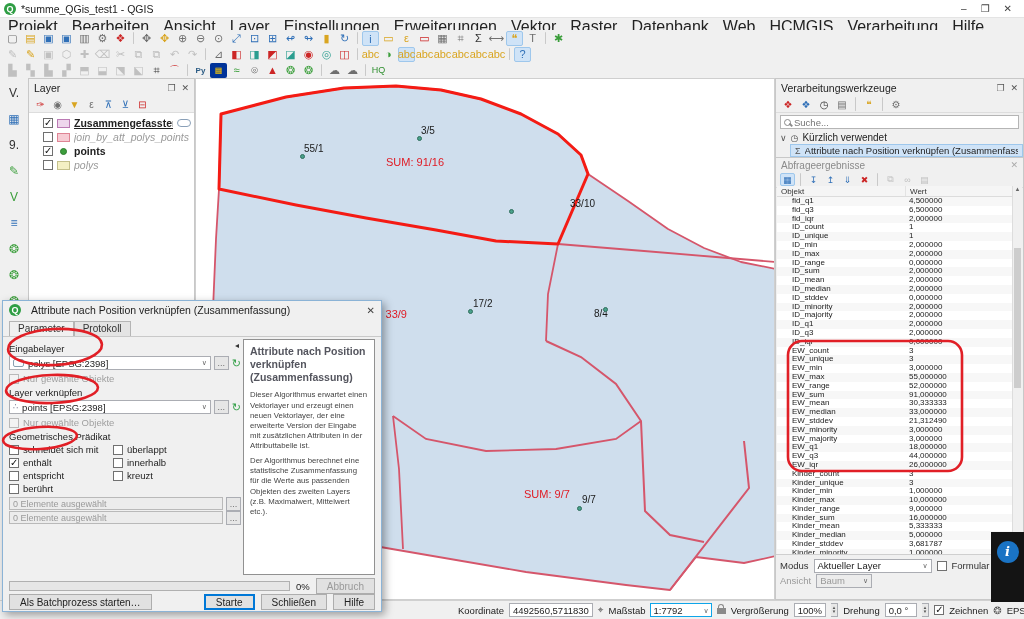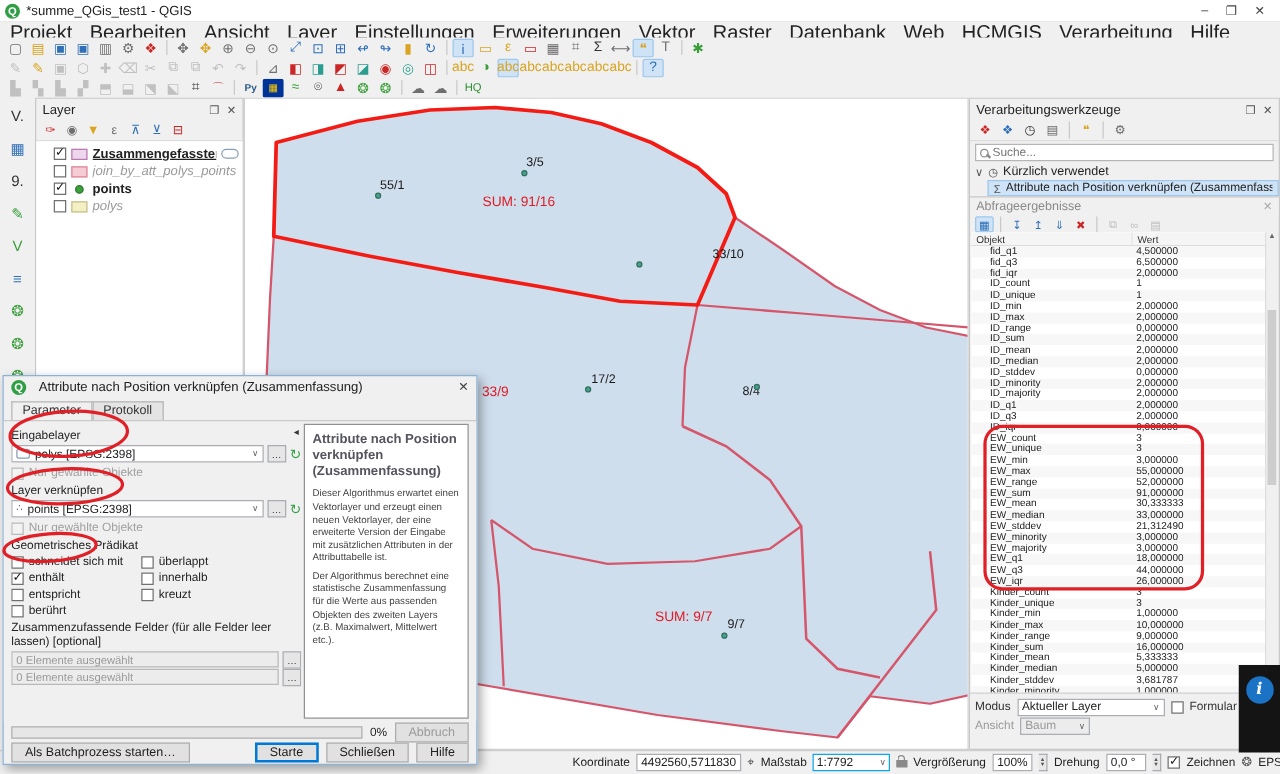--- a/index.html
+++ b/index.html
@@ -759,21 +759,20 @@
           <span class="pred-item">
             <span class="cb"></span>
             <span>kreuzt</span>
           </span>
 
           <span class="pred-item">
             <span class="cb"></span>
             <span>berührt</span>
           </span>
         </div>
-      <div class="flabel">Zusammenzufassende Felder (für alle Felder leer lassen) [optional]</div>
       <div class="inrow">
         <span class="dis-input">
           <span>0 Elemente ausgewählt</span>
         </span>
         <span class="mini-btn">…</span>
       </div>
       <div class="inrow">
         <span class="dis-input">
           <span>0 Elemente ausgewählt</span>
         </span>

